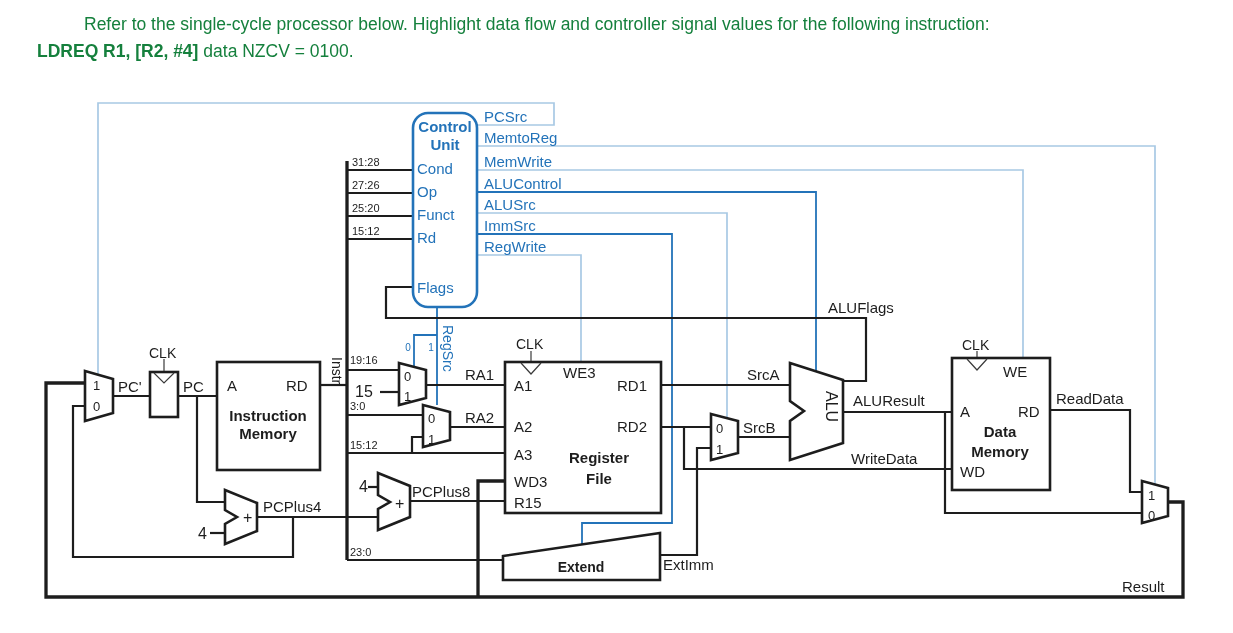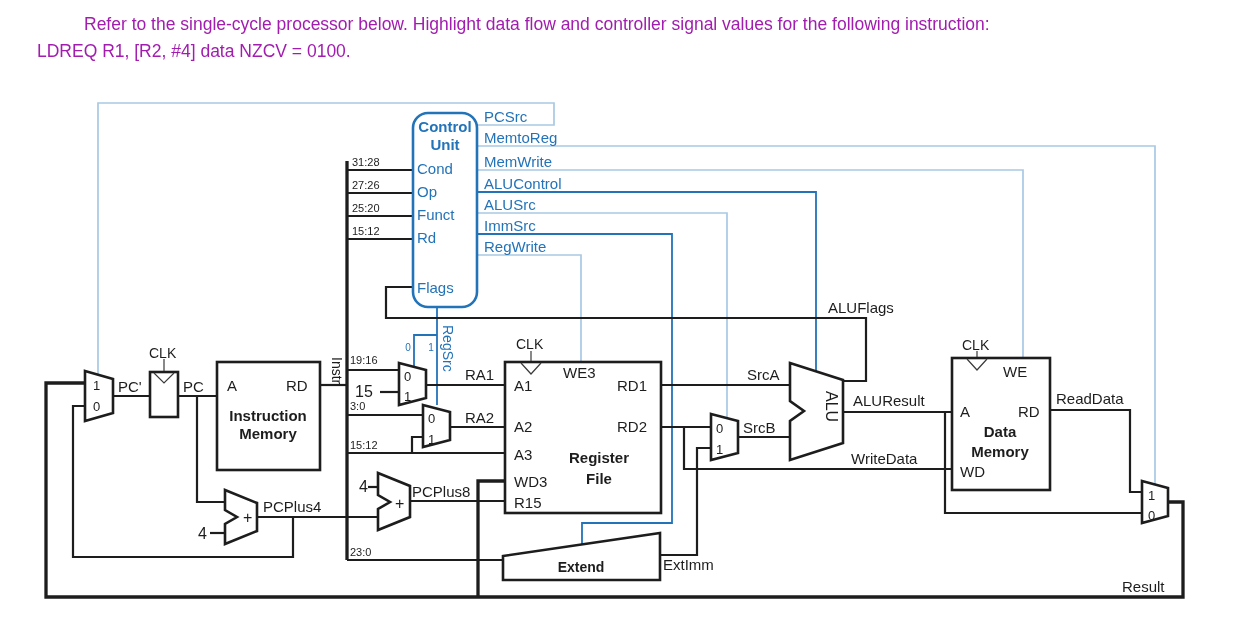--- a/index.html
+++ b/index.html
@@ -1,19 +1,19 @@
 <!DOCTYPE html>
 <html><head>
 <meta charset="utf-8">
 <style>
   html,body{margin:0;padding:0;background:#ffffff;}
   .stage{position:relative;width:1233px;height:633px;background:#fff;overflow:hidden;
          font-family:"Liberation Sans",sans-serif;}
-  .hdr{position:absolute;color:#a21caf;font-size:17.5px;white-space:nowrap;}
-  .hdr b{font-weight:normal;}
+  .hdr{position:absolute;color:#15803d;font-size:17.5px;white-space:nowrap;}
+  .hdr b{font-weight:bold;}
   svg{position:absolute;left:0;top:0;}
   svg text{font-family:"Liberation Sans",sans-serif;fill:#1d1d1d;}
   .lbl{font-size:15px;}
   .clk{font-size:14px;}
   .sm{font-size:11px;}
   .muxd{font-size:13px;}
   .big{font-size:16px;}
   .ttl{font-size:15px;font-weight:bold;}
   .ttl14{font-size:14px;font-weight:bold;}
   .blu{fill:#2373b9;}

